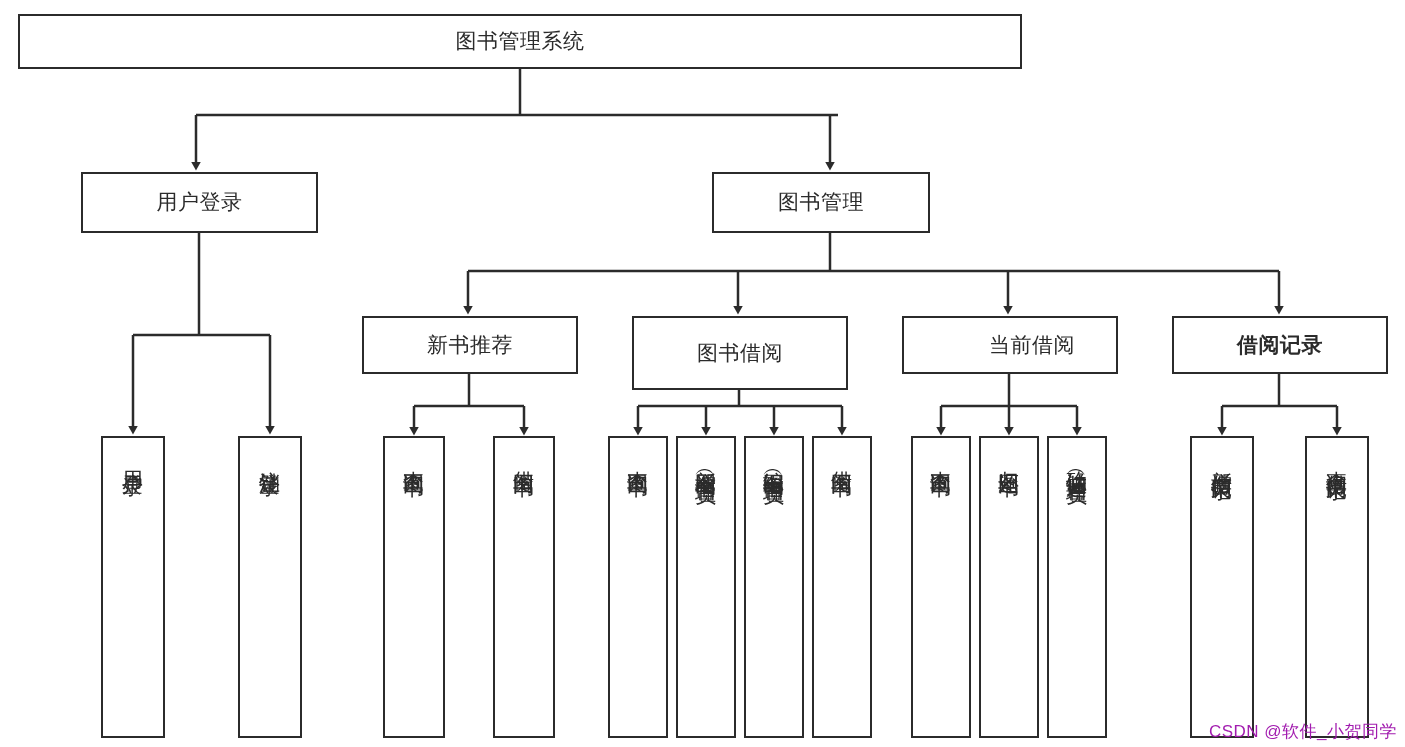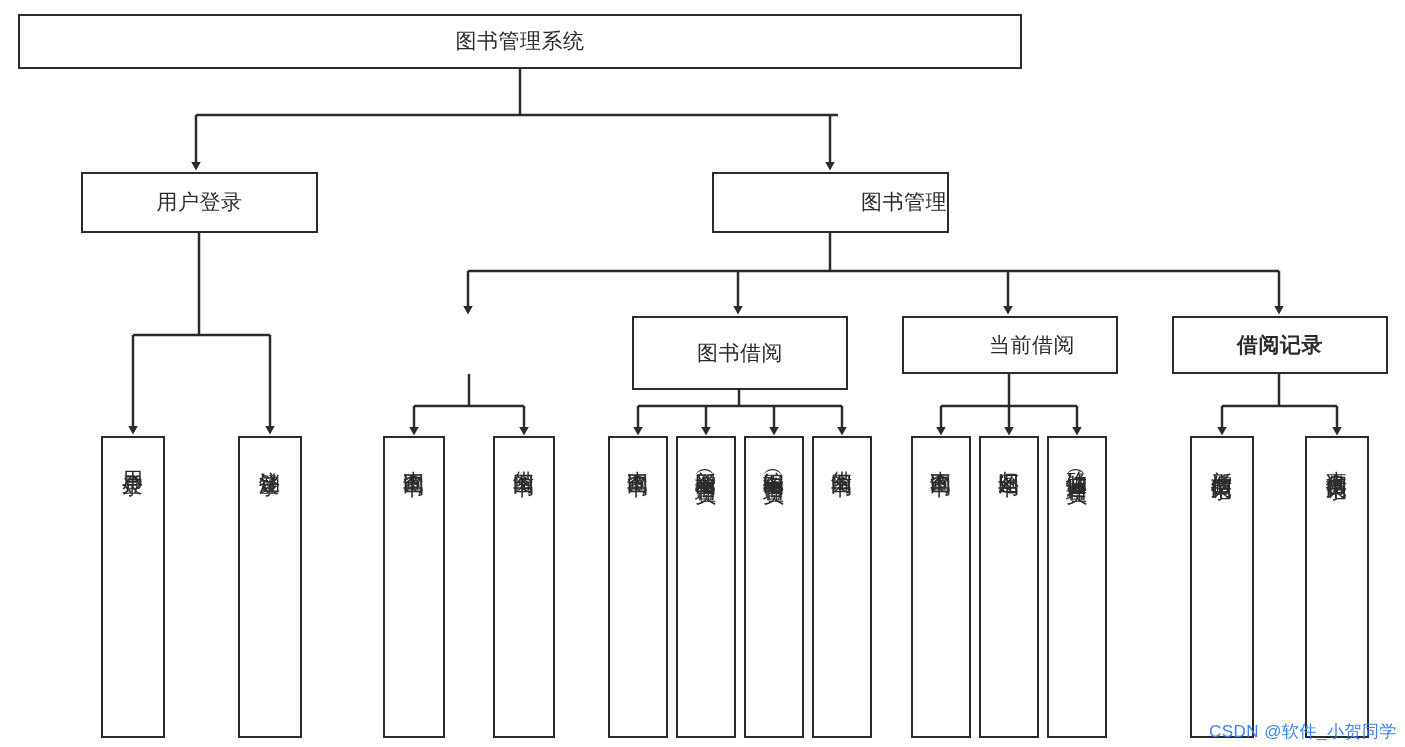--- a/index.html
+++ b/index.html
@@ -57,21 +57,21 @@
     letter-spacing: 2px;
     line-height: 1;
     white-space: nowrap;
     display: block;
   }
   .watermark {
     position: absolute;
     right: 8px;
     bottom: 4px;
     font-size: 17px;
-    color: #3b82f6;
+    color: #a21caf;
     letter-spacing: 0.5px;
     white-space: nowrap;
   }
 </style>
 </head>
 <body>
 
 <div id="diagram-root">
 
   <svg class="edges" viewBox="0 0 1405 747" xmlns="http://www.w3.org/2000/svg">
@@ -124,24 +124,27 @@
     </g>
   </svg>
 
   <div class="node" style="left:18px; top:14px; width:1004px; height:55px;">
     <span class="label">图书管理系统</span>
   </div>
 
   <div class="node" style="left:81px; top:172px; width:237px; height:61px;">
     <span class="label">用户登录</span>
   </div>
-  <div class="node" style="left:712px; top:172px; width:237px; height:61px;justify-content:flex-end;">
+  <div class="node" style="left:712px; top:172px; width:218px; height:61px;">
     <span class="label">图书管理</span>
   </div>
 
+  <div class="node" style="left:362px; top:316px; width:216px; height:58px;">
+    <span class="label">新书推荐</span>
+  </div>
   <div class="node" style="left:632px; top:316px; width:216px; height:74px;">
     <span class="label">图书借阅</span>
   </div>
   <div class="node" style="left:902px; top:316px; width:216px; height:58px;padding-left:44px;">
     <span class="label">当前借阅</span>
   </div>
   <div class="node" style="left:1172px; top:316px; width:216px; height:58px;font-weight:bold;">
     <span class="label">借阅记录</span>
   </div>
 

